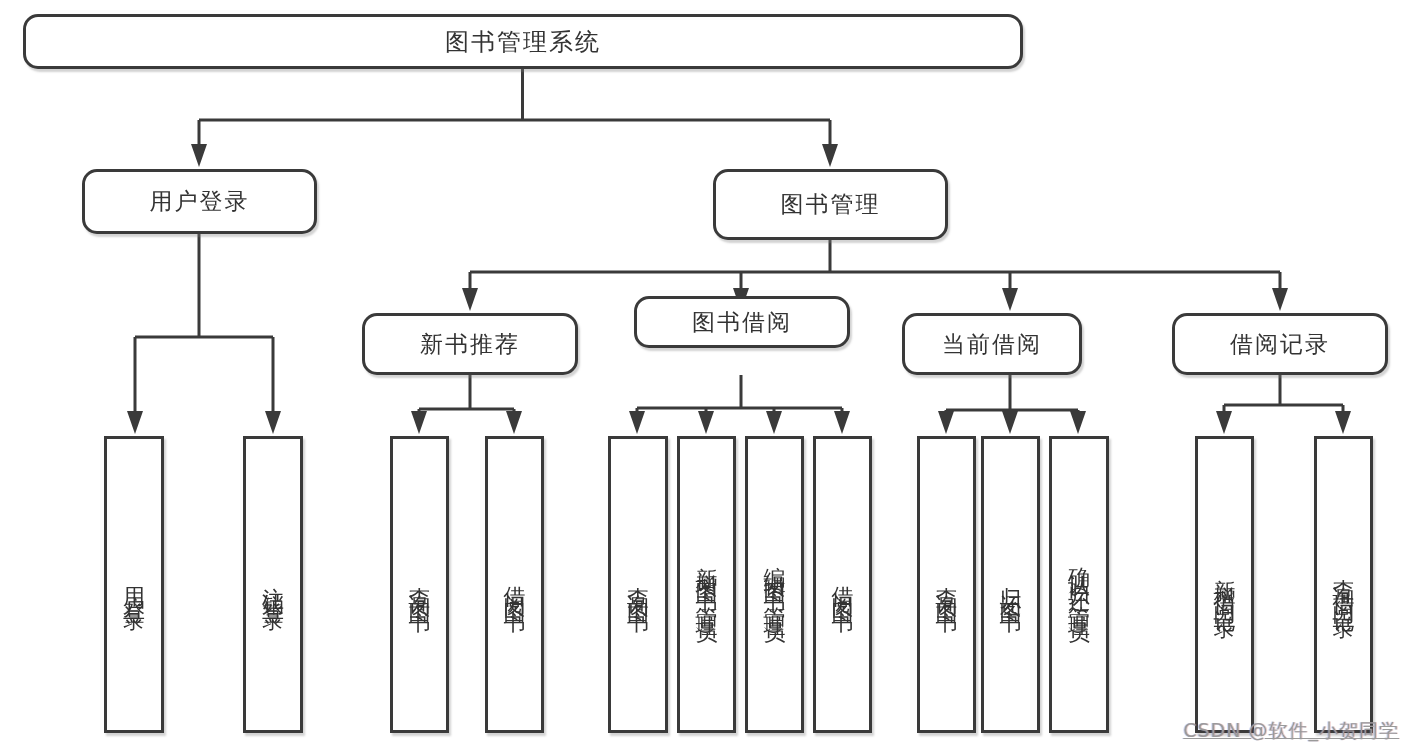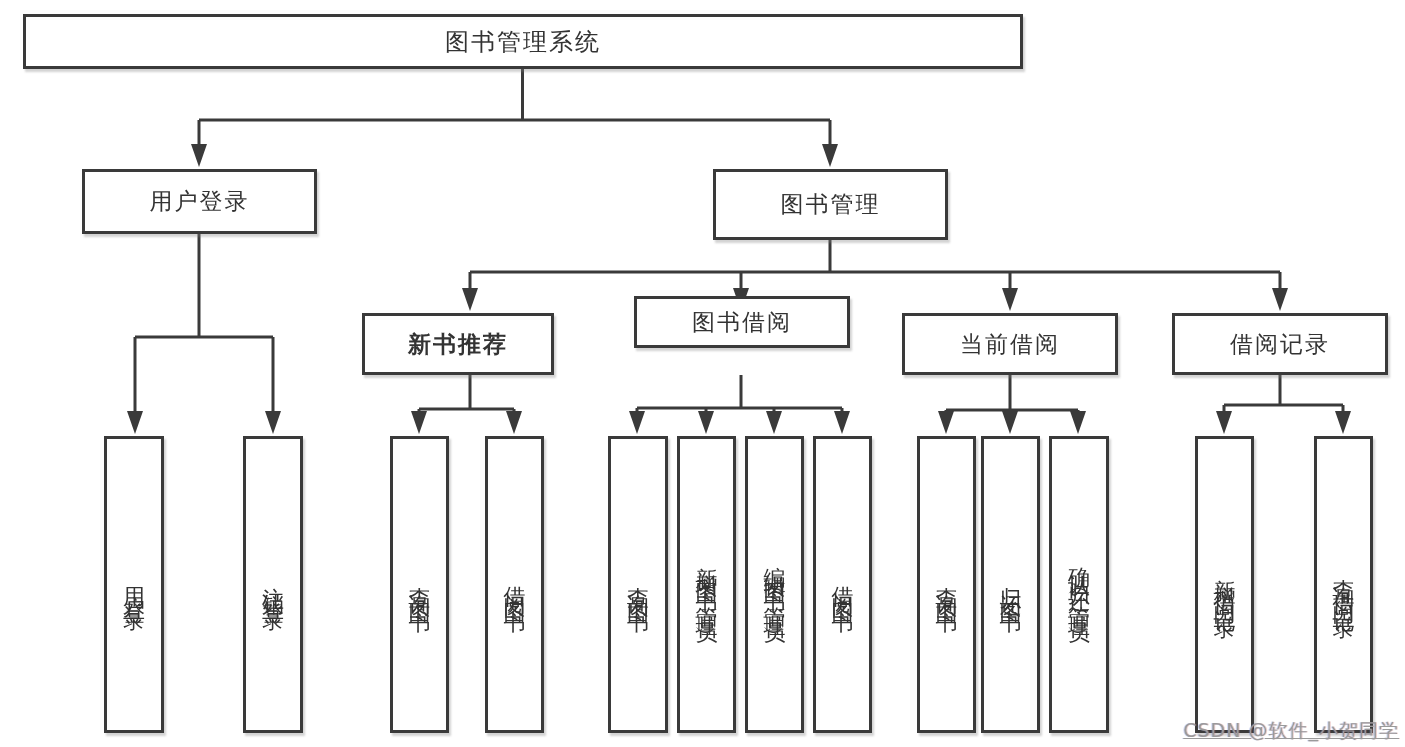--- a/index.html
+++ b/index.html
@@ -16,36 +16,36 @@
   .arrowhead{fill:#3a3a3a;stroke:none;}
   .box{
     position:absolute;
     box-sizing:border-box;
     border:3px solid #3a3a3a;
     background:#ffffff;
     display:flex;align-items:center;justify-content:center;
     box-shadow:2px 3px 2px rgba(130,130,130,0.35);
     color:#333333;
   }
-  .h-box{font-size:23px;letter-spacing:2px;white-space:nowrap;}
+  .h-box{font-size:23px;letter-spacing:2px;white-space:nowrap;border-radius:15px;}
   .v-box{
     writing-mode:vertical-rl;
     text-orientation:mixed;
     font-size:22px;
     letter-spacing:8px;
     line-height:1.1;
     white-space:nowrap;
   }
   
   .node-root         {left:23px;  top:14px;  width:1000px;height:55px;font-size:24px;}
   .node-user-login   {left:82px;  top:169px; width:235px; height:65px;}
   .node-book-mgmt    {left:713px; top:169px; width:235px; height:71px;}
-  .node-recommend    {left:362px; top:313px; width:192px; height:62px;font-weight:bold;}
+  .node-recommend    {left:362px; top:313px; width:216px; height:62px;}
   .node-borrow       {left:634px; top:296px; width:216px; height:52px;}
-  .node-current      {left:902px; top:313px; width:216px; height:62px;}
+  .node-current      {left:902px; top:313px; width:180px; height:62px;}
   .node-records      {left:1172px;top:313px; width:216px; height:62px;}
   .leaf{top:436px;height:297px;}
   .leaf-login        {left:104px; width:60px;}
   .leaf-logout       {left:243px; width:60px;}
   .leaf-rec-query    {left:390px; width:59px;}
   .leaf-rec-borrow   {left:485px; width:59px;}
   .leaf-bor-query    {left:608px; width:60px;}
   .leaf-bor-add      {left:677px; width:59px;}
   .leaf-bor-edit     {left:745px; width:59px;}
   .leaf-bor-borrow   {left:813px; width:59px;}

